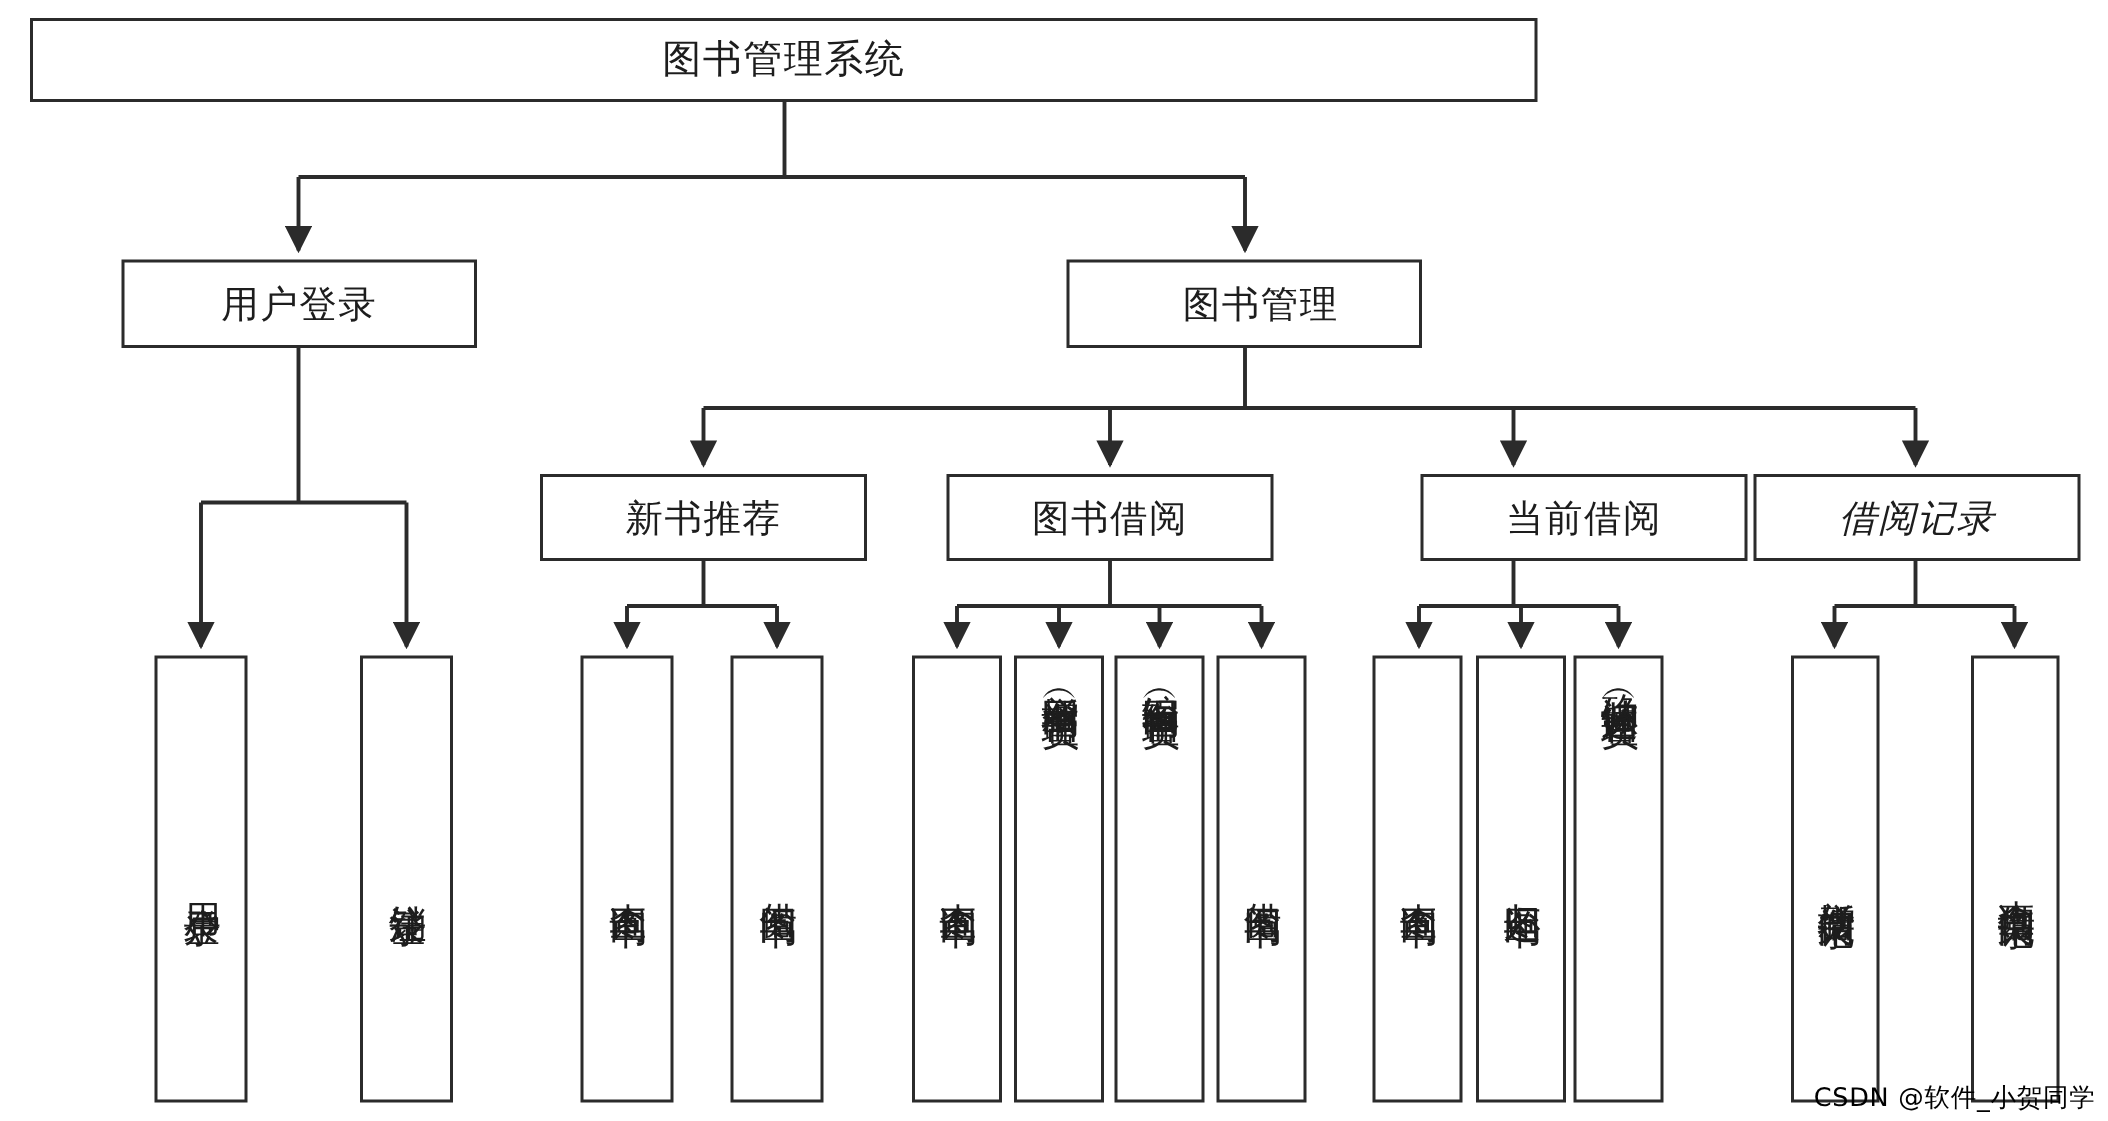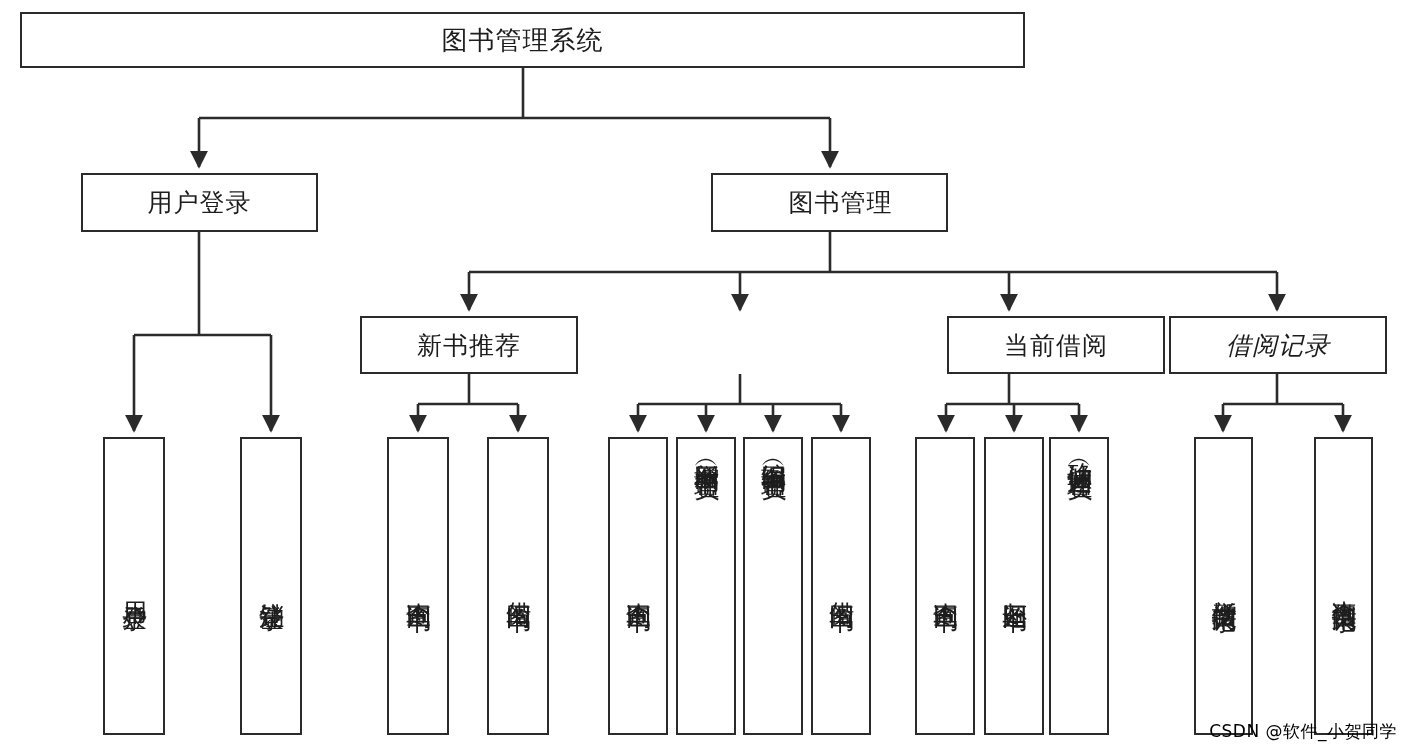--- a/index.html
+++ b/index.html
@@ -137,20 +137,23 @@
   </div>
 
   <div class="node horiz" style="left:711px; top:173px; width:237px; height:59px;padding-left:22px;">
     <span class="label">图书管理</span>
   </div>
 
   <div class="node horiz" style="left:360px; top:316px; width:218px; height:58px;">
     <span class="label">新书推荐</span>
   </div>
 
+  <div class="node horiz" style="left:631px; top:316px; width:218px; height:58px;">
+    <span class="label">图书借阅</span>
+  </div>
 
   <div class="node horiz" style="left:947px; top:316px; width:218px; height:58px;">
     <span class="label">当前借阅</span>
   </div>
 
   <div class="node horiz" style="left:1169px; top:316px; width:218px; height:58px;font-style:italic;">
     <span class="label">借阅记录</span>
   </div>
 
   <div class="node vert centered" style="left:103px; top:437px; width:62px; height:298px;">

